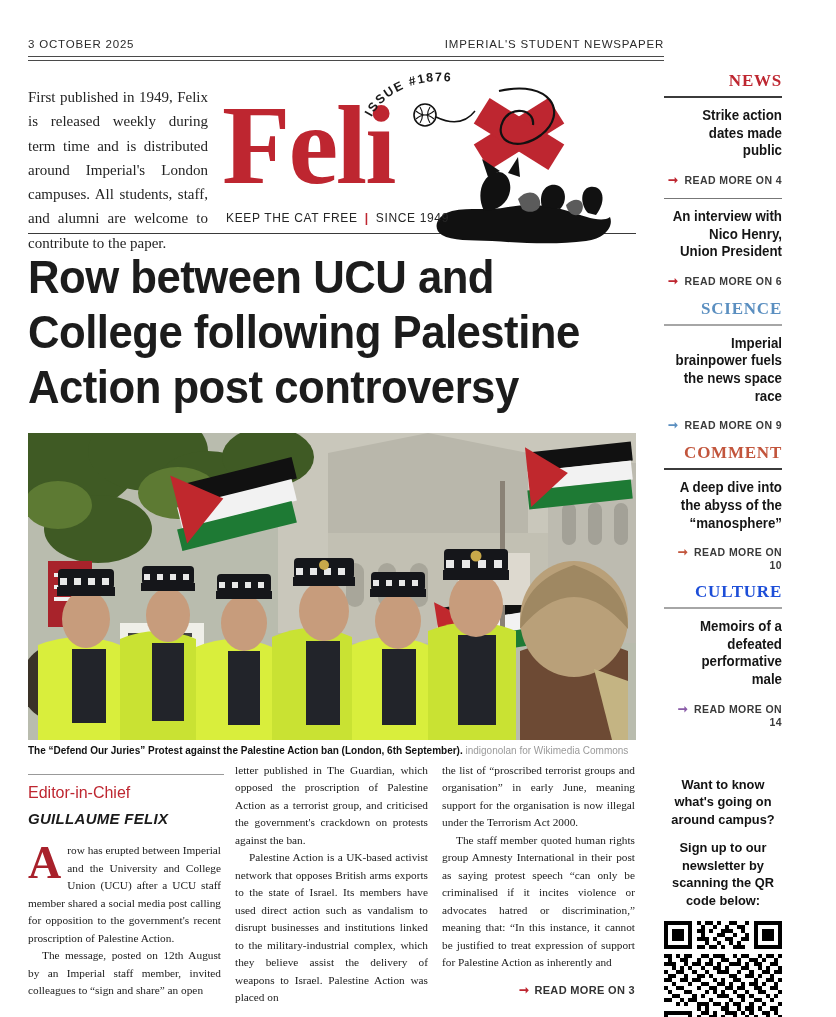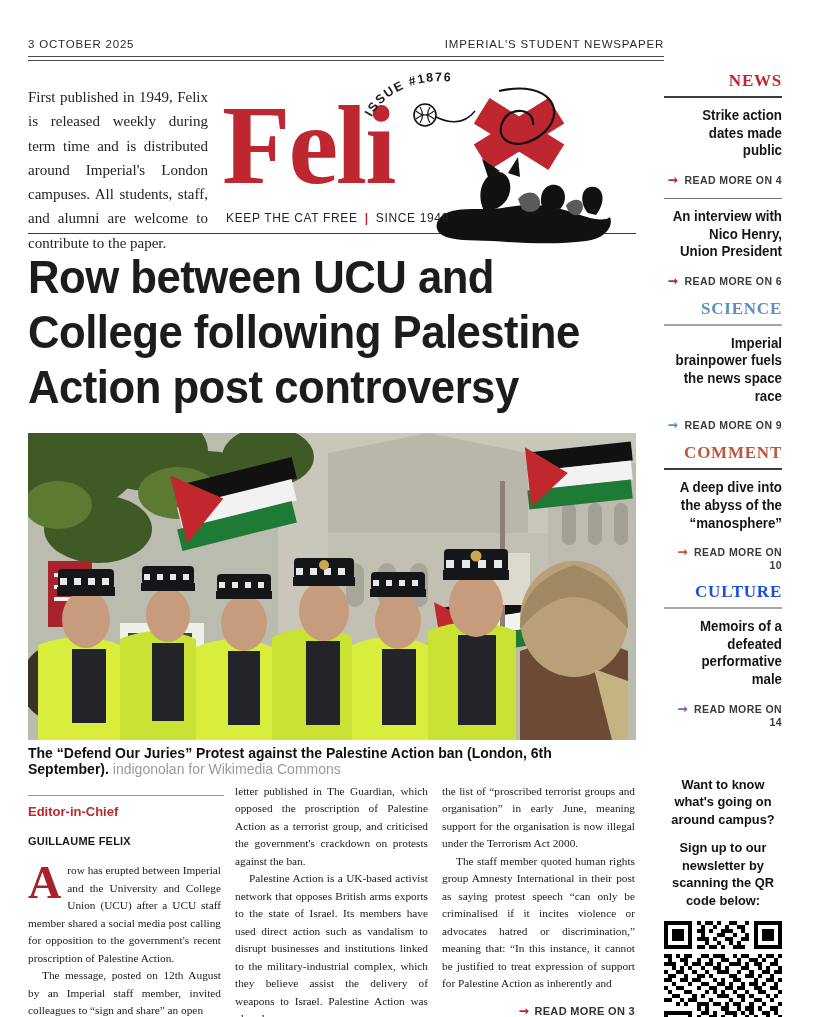--- a/index.html
+++ b/index.html
@@ -37,29 +37,29 @@
   .tagline .bar{color:#be2630;margin:0 7px;font-weight:700;}
 
   
   .headrule{border-top:1.5px solid #3a3a3a;margin-top:4px;}
   .headline{font-family:"Liberation Sans",sans-serif;font-weight:700;
     font-size:47px;line-height:1.17;letter-spacing:-.012em;color:#1c1c1c;
     margin:16px 0 0 0;transform:scaleX(.93);transform-origin:left top;}
 
   
   .photo{position:relative;width:608px;height:307px;margin-top:18px;overflow:hidden;background:#6a7a55;}
-  .caption{font-family:"Liberation Sans",sans-serif;font-size:14px;margin-top:5px;color:#111;}
+  .caption{font-family:"Liberation Sans",sans-serif;font-size:10px;margin-top:5px;color:#111;}
   .caption b{font-weight:700;}
   .caption .credit{color:#9a9a9a;font-weight:400;}
 
   
   .byline{margin-top:18px;width:196px;border-top:1px solid #999;padding-top:6px;}
-  .role{font-family:"Liberation Sans",sans-serif;font-weight:700;font-size:13px;color:#be2630;}
-  .author{font-family:"Liberation Sans",sans-serif;font-weight:700;font-size:11px;
-    letter-spacing:.02em;color:#1a1a1a;margin-top:11px;}
+  .role{font-family:"Liberation Sans",sans-serif;font-weight:400;font-size:16px;color:#be2630;}
+  .author{font-family:"Liberation Sans",sans-serif;font-weight:700;font-size:15px;
+    letter-spacing:.02em;color:#1a1a1a;margin-top:1px;font-style:italic;}
 
   
   .cols{display:flex;gap:14px;margin-top:6px;}
   .col{width:193px;font-size:11.3px;line-height:1.55;text-align:justify;color:#1a1a1a;}
   .col.c1{margin-top:0;}
   .col p{margin:0;}
   .col p+p{text-indent:14px;}
   .dropcap{float:left;font-size:46px;line-height:.82;font-weight:700;color:#a8212b;
     margin:2px 6px 0 0;font-family:"Liberation Serif",serif;}
   .readmore-inline{font-family:"Liberation Sans",sans-serif;font-weight:700;font-size:11px;

